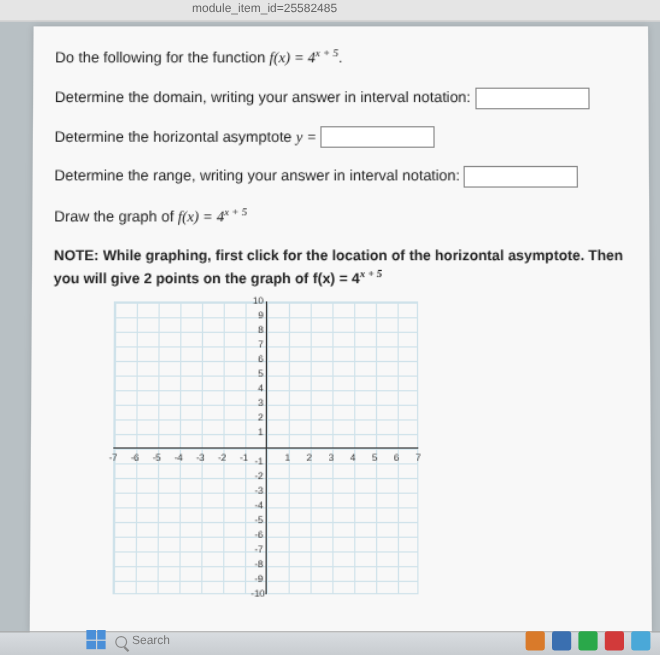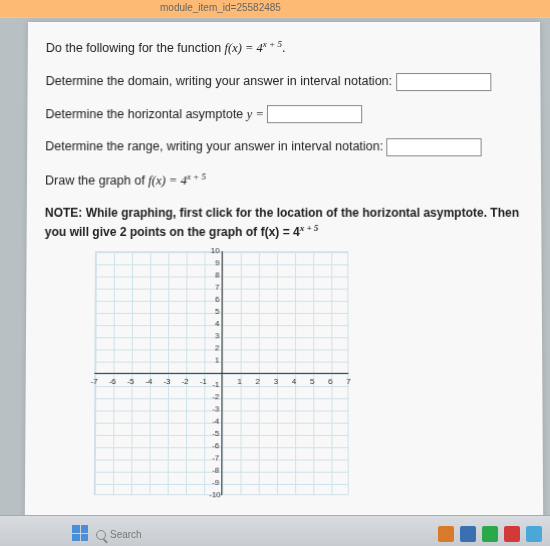--- a/index.html
+++ b/index.html
@@ -5,21 +5,21 @@
   * { box-sizing: border-box; margin: 0; padding: 0; }
   body {
     background: #b8c0c4;
     font-family: Arial, sans-serif;
     width: 550px;
     height: 546px;
     overflow: hidden;
     position: relative;
   }
   .url-bar {
-    background: #fdba74;
+    background: #e5e5e5;
     height: 18px;
     font-size: 10px;
     color: #666;
     padding-left: 160px;
     line-height: 16px;
     border-bottom: 1px solid #ccc;
   }
   .paper {
     background: #f8f8f8;
     margin: 4px 10px 0 28px;
@@ -97,21 +97,21 @@
     color: #333;
     top: 124px;
     text-align: center;
     width: 12px;
   }
   .taskbar {
     position: absolute;
     bottom: 0;
     left: 0;
     right: 0;
-    height: 31px;
+    height: 20px;
     background: linear-gradient(#d8dce0, #c8ccd0);
     border-top: 1px solid #aaa;
     display: flex;
     align-items: center;
     padding-left: 90px;
     gap: 4px;
   }
   .taskbar .search {
     position: absolute;
     left: 110px;

